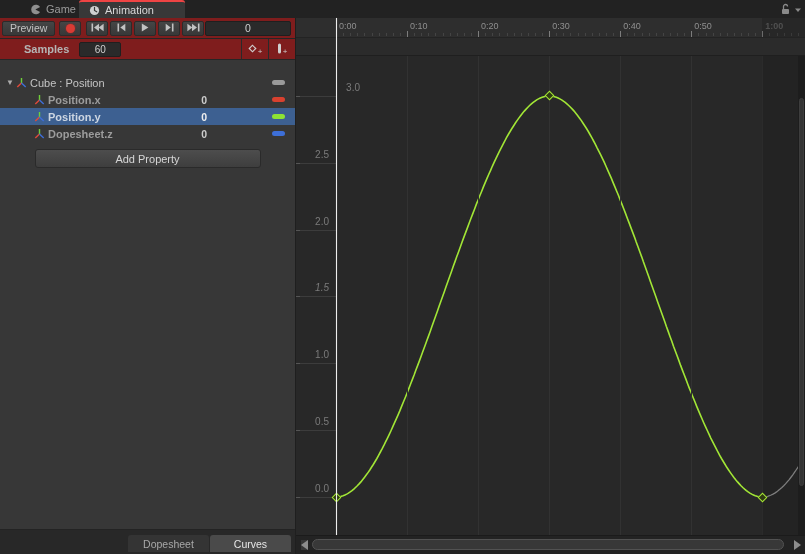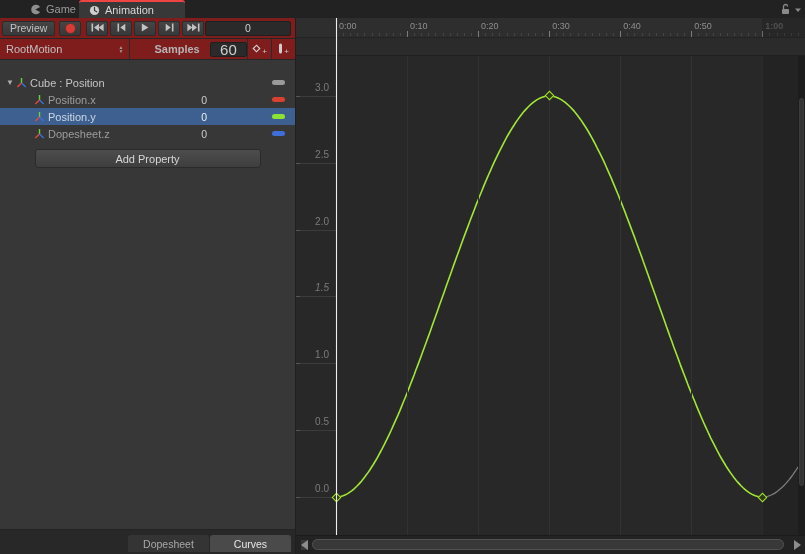--- a/index.html
+++ b/index.html
@@ -25,31 +25,31 @@
   .recdot{width:9px;height:9px;border-radius:50%;background:#d83b34;box-shadow:0 0 2px #a22;}
   .tgroup{display:flex;gap:2px;margin-left:5px;}
   .tgroup .btn{width:22px;}
   .frame-field{margin-left:auto;margin-right:4px;width:84px;height:13px;background:#2a2a2a;border:1px solid #1f1f1f;
        border-radius:2px;color:#cfcfcf;display:flex;align-items:center;justify-content:center;font-size:10.5px;}
   .popup{width:146px;height:100%;display:flex;align-items:center;box-sizing:border-box;padding:0 6px;
        border-right:1px solid #2a2a2a;color:#c0c0c0;}
   .popup .parrows{margin-left:auto;display:flex;flex-direction:column;line-height:4px;font-size:5px;color:#9a9a9a;}
   .lbl{margin-left:24px;color:#b5b5b5;font-weight:bold;}
   .num-field{margin-left:10px;width:40px;height:13px;background:#2a2a2a;border:1px solid #1f1f1f;border-radius:2px;
-       color:#cfcfcf;display:flex;align-items:center;justify-content:center;font-size:15px;}
+       color:#cfcfcf;display:flex;align-items:center;justify-content:center;font-size:10px;}
   .iconbtn{width:26px;height:100%;display:flex;align-items:center;justify-content:center;border-left:1px solid #2a2a2a;color:#cfcfcf;cursor:default;}
   .iconbtn:first-of-type{margin-left:auto;}
   .plus{font-size:8px;margin-left:1px;margin-top:4px;color:#cfcfcf;}
   
   .props{flex:1 1 auto;background:#373737;padding-top:14px;position:relative;}
   .prow{position:relative;height:17px;display:flex;align-items:center;color:#9c9c9c;}
   .prow.header{color:#c4c4c4;}
   .prow .fold{width:12px;margin-left:4px;font-size:8px;color:#ababab;text-align:center;}
   .prow .axicon{margin-right:3px;display:flex;align-items:center;}
-  .prow.child{padding-left:34px;}
+  .prow.child{padding-left:34px;font-weight:bold;}
   .prow .pval{position:absolute;right:88px;color:#cccccc;font-size:10.5px;}
   .pill{position:absolute;right:10px;top:6px;width:13px;height:5px;border-radius:3px;}
   .prow.selected{background:#3d6091;color:#cdd6e2;}
   .prow.selected .pval{color:#eee;}
   .addprop{margin:7px auto 0 auto;display:block;width:226px;height:19px;border-radius:3px;
        background:linear-gradient(#4d4d4d,#3e3e3e);border:1px solid #2a2a2a;color:#d6d6d6;
        font-family:"Liberation Sans",sans-serif;font-size:11px;text-align:center;line-height:17px;cursor:default;}
   
   .leftbottom{flex:0 0 24px;position:relative;background:#282828;border-top:1px solid #232323;}
   .btab{position:absolute;bottom:2px;height:17px;width:81px;border-radius:3px 3px 0 0;display:flex;align-items:center;
@@ -171,27 +171,20 @@
                   <path d="M5 0.7 L10 4.5 L5 8.3 Z" fill="#c2c2c2"></path>
                   <rect x="10.9" y="0.5" width="1.6" height="8" fill="#c2c2c2"></rect>
                 </svg>
             </span>
           </div>
         </div>
         <div class="frame-field">0</div>
       </div>
 
       <div class="trow">
-        <div class="popup">
-          <span>RootMotion</span>
-          <span class="parrows">
-              <span>▲</span>
-              <span>▼</span>
-            </span>
-        </div>
         <span class="lbl">Samples</span>
         <div class="num-field">60</div>
         <div class="iconbtn" style="margin-left:auto;">
           <span>
             <svg width="9" height="9" viewBox="0 0 9 9">
                 <rect x="2.2" y="2.2" width="4.6" height="4.6" transform="rotate(45 4.5 4.5)" fill="none" stroke="#cfcfcf" stroke-width="1.2"></rect>
               </svg>
           </span>
             <span class="plus">+</span>
         </div>
@@ -297,21 +290,21 @@
           <div class="vthumb"></div>
         </div>
       <div class="vgrid" style="left: 111.06px;"></div>
           <div class="vgrid" style="left: 182.12px;"></div>
           <div class="vgrid" style="left: 253.18px;"></div>
           <div class="vgrid" style="left: 324.24px;"></div>
           <div class="vgrid" style="left: 395.3px;"></div>
           <div class="vgrid" style="left: 466.36px;"></div>
           <div class="hseg" style="top: 39.99px;"></div>
           <div class="eticks" style="top: 39.99px;"></div>
-          <div class="ylab" style="top: 25.99px;">3.0</div>
+          <div class="ylab" style="top: 25.99px; padding-left: 31px;">3.0</div>
           <div class="hseg" style="top: 106.825px;"></div>
           <div class="eticks" style="top: 106.825px;"></div>
           <div class="ylab" style="top: 92.825px;">2.5</div>
           <div class="hseg" style="top: 173.66px;"></div>
           <div class="eticks" style="top: 173.66px;"></div>
           <div class="ylab" style="top: 159.66px;">2.0</div>
           <div class="hseg" style="top: 240.495px;"></div>
           <div class="eticks" style="top: 240.495px;"></div>
           <div class="ylab" style="top: 226.495px; font-style: italic;">1.5</div>
           <div class="hseg" style="top: 307.33px;"></div>

